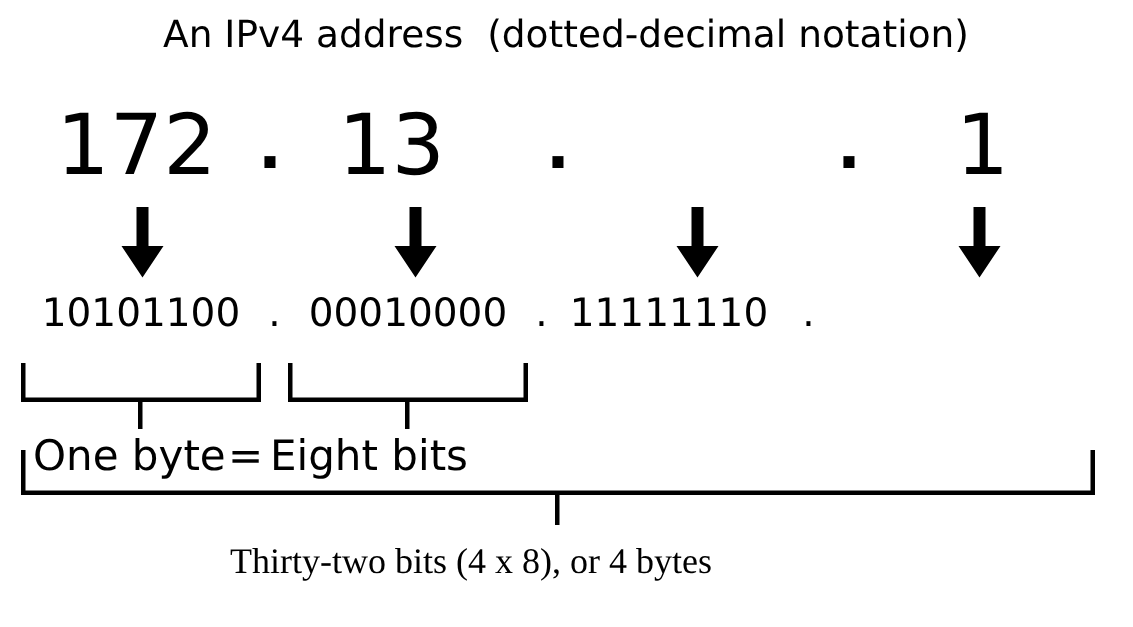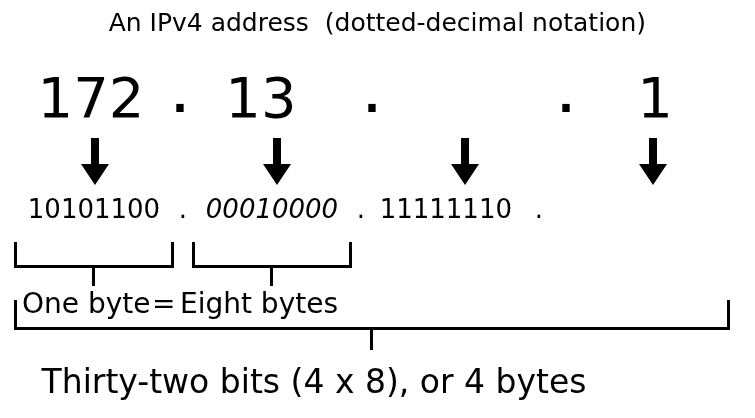--- a/index.html
+++ b/index.html
@@ -92,22 +92,23 @@
     position:absolute;
     font-size:28px;
     top:288px;
     white-space:pre;
     line-height:32px;
   }
   .total-label{
     position:absolute;
     left:0;top:362px;width:628px;
     text-align:center;
-    font-size:33px;
+    font-size:24px;
     white-space:pre;
+    font-family:Liberation Serif, serif;
   }
 </style>
 </head>
 <body>
 
 <div class="stage">
 
   <div class="title">An IPv4 address  (dotted-decimal notation)</div>
 
   <div class="decimal-row">
@@ -136,34 +137,34 @@
   </div>
   <div class="arrow" style="left:638px;">
     <svg width="30" height="48" viewBox="0 0 30 48" aria-hidden="true">
       <polygon points="11,0 19,0 19,26 29,26 15,47 1,26 11,26" fill="#000"></polygon>
     </svg>
   </div>
 
   <div class="binary-row">
     <div class="bin-octet" style="left:14px;width:160px;">10101100</div>
     <div class="bin-dot" style="left:176px;width:14px;">.</div>
-    <div class="bin-octet" style="left:192px;width:160px;font-style:italic;">00010000</div>
+    <div class="bin-octet" style="left:192px;width:160px;">00010000</div>
     <div class="bin-dot" style="left:354px;width:14px;">.</div>
-    <div class="bin-octet" style="left:352px;width:160px;text-align:right;">11111110</div>
+    <div class="bin-octet" style="left:366px;width:160px;">11111110</div>
     <div class="bin-dot" style="left:532px;width:14px;">.</div>
   </div>
 
   <div class="bracket" style="left:14px;top:242px;width:160px;height:26px;"></div>
   <div class="tick" style="left:92px;top:268px;height:18px;"></div>
 
   <div class="bracket" style="left:192px;top:242px;width:160px;height:26px;"></div>
   <div class="tick" style="left:270px;top:268px;height:18px;"></div>
 
   <div class="byte-label" style="left:22px;">One byte</div>
   <div class="byte-label" style="left:152px;">=</div>
-  <div class="byte-label" style="left:180px;">Eight bytes</div>
+  <div class="byte-label" style="left:180px;">Eight bits</div>
 
   <div class="bracket" style="left:14px;top:300px;width:716px;height:30px;"></div>
   <div class="tick" style="left:370px;top:330px;height:20px;"></div>
 
   <div class="total-label">Thirty-two bits (4 x 8), or 4 bytes</div>
 
 </div>
 
 </body></html>

